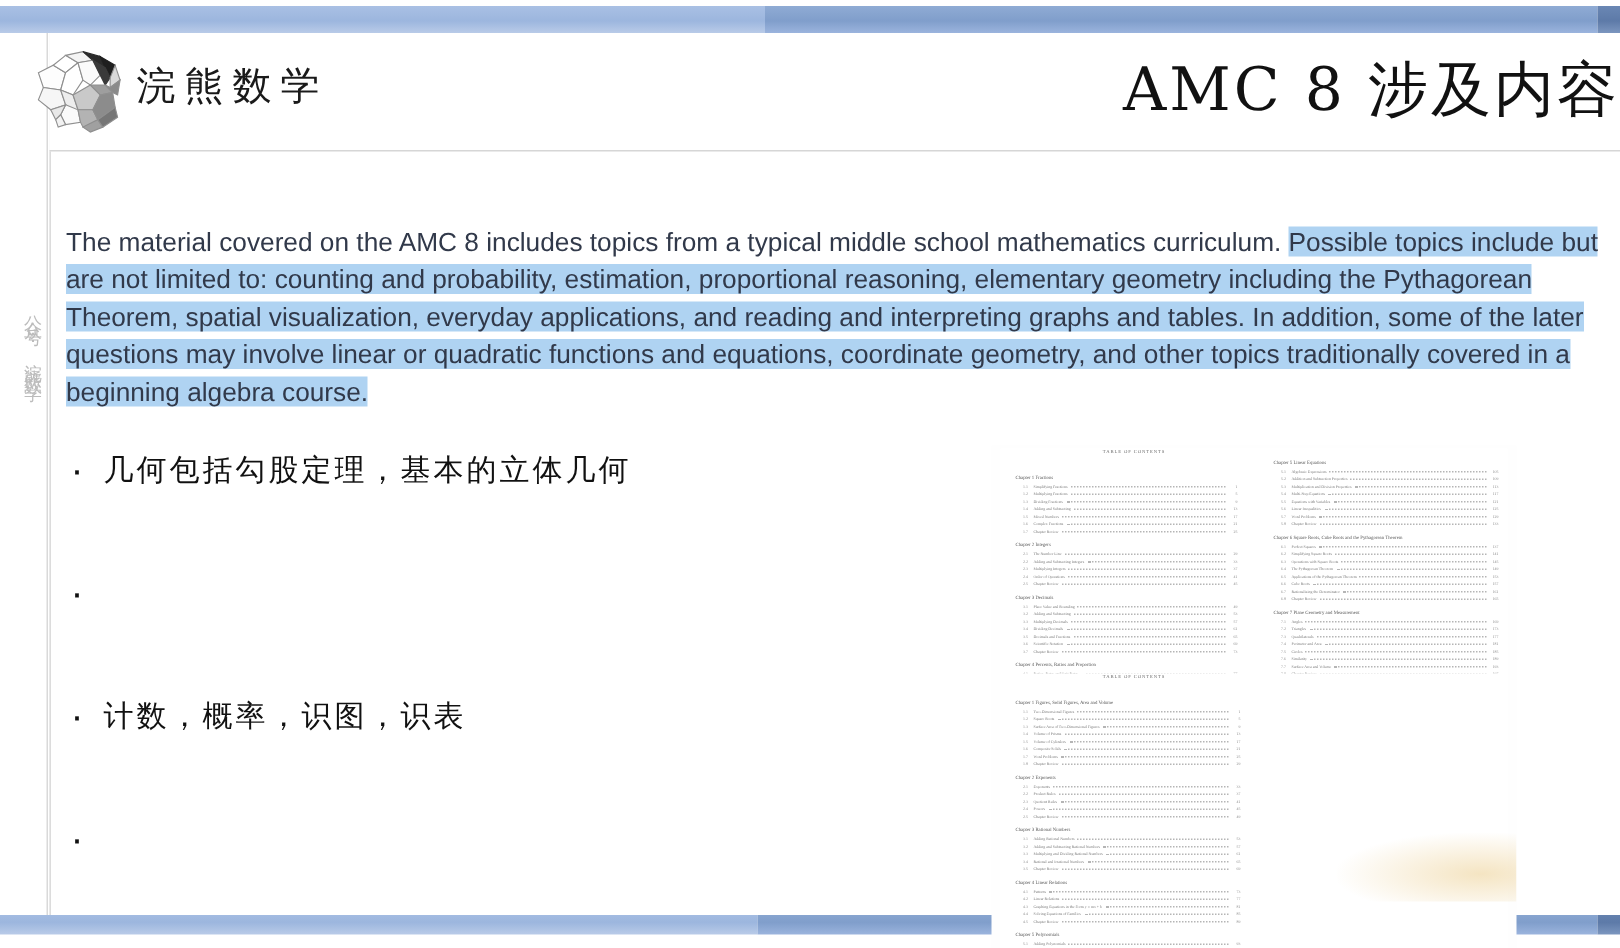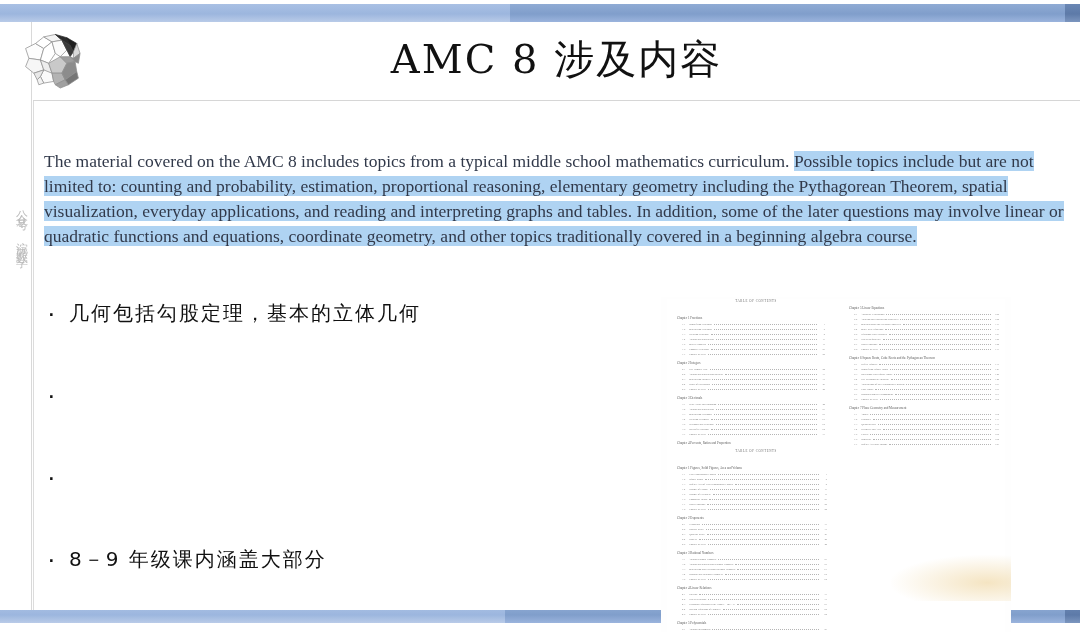--- a/index.html
+++ b/index.html
@@ -41,33 +41,33 @@
   .header{position:absolute;left:33px;top:0;width:1047px;height:78px;background:#fff;}
   .header-rule{position:absolute;left:33px;top:78px;width:1047px;height:1px;background:#d6d6d6;}
 
   .logo{position:absolute;left:-14px;top:8px;width:66px;height:60px;}
   .brand{
     position:absolute;left:58px;top:18px;
     font-size:26px;color:#1a1a1a;letter-spacing:6px;
     font-family:"DejaVu Sans",sans-serif;font-weight:500;
   }
   .title{
-    position:absolute;left:0;top:10px;width:1047px;text-align:center;
+    position:absolute;left:0;top:10px;width:1047px;text-align:right;
     font-family:"DejaVu Serif","Liberation Serif",serif;
     font-size:40px;color:#111;letter-spacing:2px;
   }
 
   
   .content{position:absolute;left:33px;top:79px;width:1047px;height:509px;}
   .content-left-line{position:absolute;left:0;top:0;width:1px;height:509px;background:#dcdcdc;}
 
   .para{
     position:absolute;left:11px;top:48px;width:1022px;
     font-size:17.5px;line-height:25px;color:#31394a;
-    font-family:Liberation Serif, serif;
+    font-family:Liberation Sans, sans-serif;
     white-space:normal;
   }
   .para .hl{background:#afd3f2;}
 
   .bullets{position:absolute;left:14px;top:195px;width:600px;}
   .bullet{display:flex;align-items:flex-start;margin-bottom:48px;}
   .bullet .dot{
     width:22px;flex:0 0 22px;text-align:left;
     font-size:26px;line-height:34px;color:#111;
   }
@@ -142,20 +142,21 @@
           <polygon points="30,48 40,52 42,62 30,64 26,56" fill="#fafafa"></polygon>
           <polygon points="40,52 52,52 56,60 44,66 42,62" fill="#b3b3b3"></polygon>
           <polygon points="52,52 58,40 68,38 70,50 56,60" fill="#8c8c8c"></polygon>
           <polygon points="18,52 30,48 26,56 22,60" fill="#e8e8e8"></polygon>
           <polygon points="26,56 30,64 24,66 22,60" fill="#f2f2f2"></polygon>
           <polygon points="44,66 56,60 60,66 50,70" fill="#a0a0a0"></polygon>
           <polygon points="56,60 70,50 72,58 60,66" fill="#767676"></polygon>
         </g>
       </svg>
     </div>
+    <div class="brand">浣熊数学</div>
     <div class="title">AMC 8 涉及内容</div>
   </div>
   <div class="header-rule"></div>
 
   <div class="content">
     <div class="content-left-line"></div>
 
     <div class="para">
       <span>The material covered on the AMC 8 includes topics from a typical middle school mathematics curriculum. </span><span class="hl">Possible topics include but are not limited to: counting and probability, estimation, proportional reasoning, elementary geometry including the Pythagorean Theorem, spatial visualization, everyday applications, and reading and interpreting graphs and tables. In addition, some of the later questions may involve linear or quadratic functions and equations, coordinate geometry, and other topics traditionally covered in a beginning algebra course.</span>
     </div>
@@ -163,24 +164,24 @@
     <div class="bullets">
       <div class="bullet">
         <span class="dot">·</span>
         <span class="btxt">几何包括勾股定理，基本的立体几何</span>
       </div>
       <div class="bullet">
         <span class="dot">·</span>
       </div>
       <div class="bullet">
         <span class="dot">·</span>
+        <span class="btxt">计数，概率，识图，识表</span>
       </div>
       <div class="bullet">
         <span class="dot">·</span>
-        <span class="btxt">8－9 年级课内涵盖大部分</span>
       </div>
     </div>
 
     <div class="toc">
       <div id="toc-render">
           <div class="page" style="left:6px;top:2px;width:338px;height:212px;">
             <div class="toc-head" style="margin-left:14px;width:150px;">TABLE OF CONTENTS</div>
             <div class="toc-col" style="left:8px;top:12px;width:150px;">
               <div class="ch">Chapter 1  Fractions</div>
               <div class="ln">

